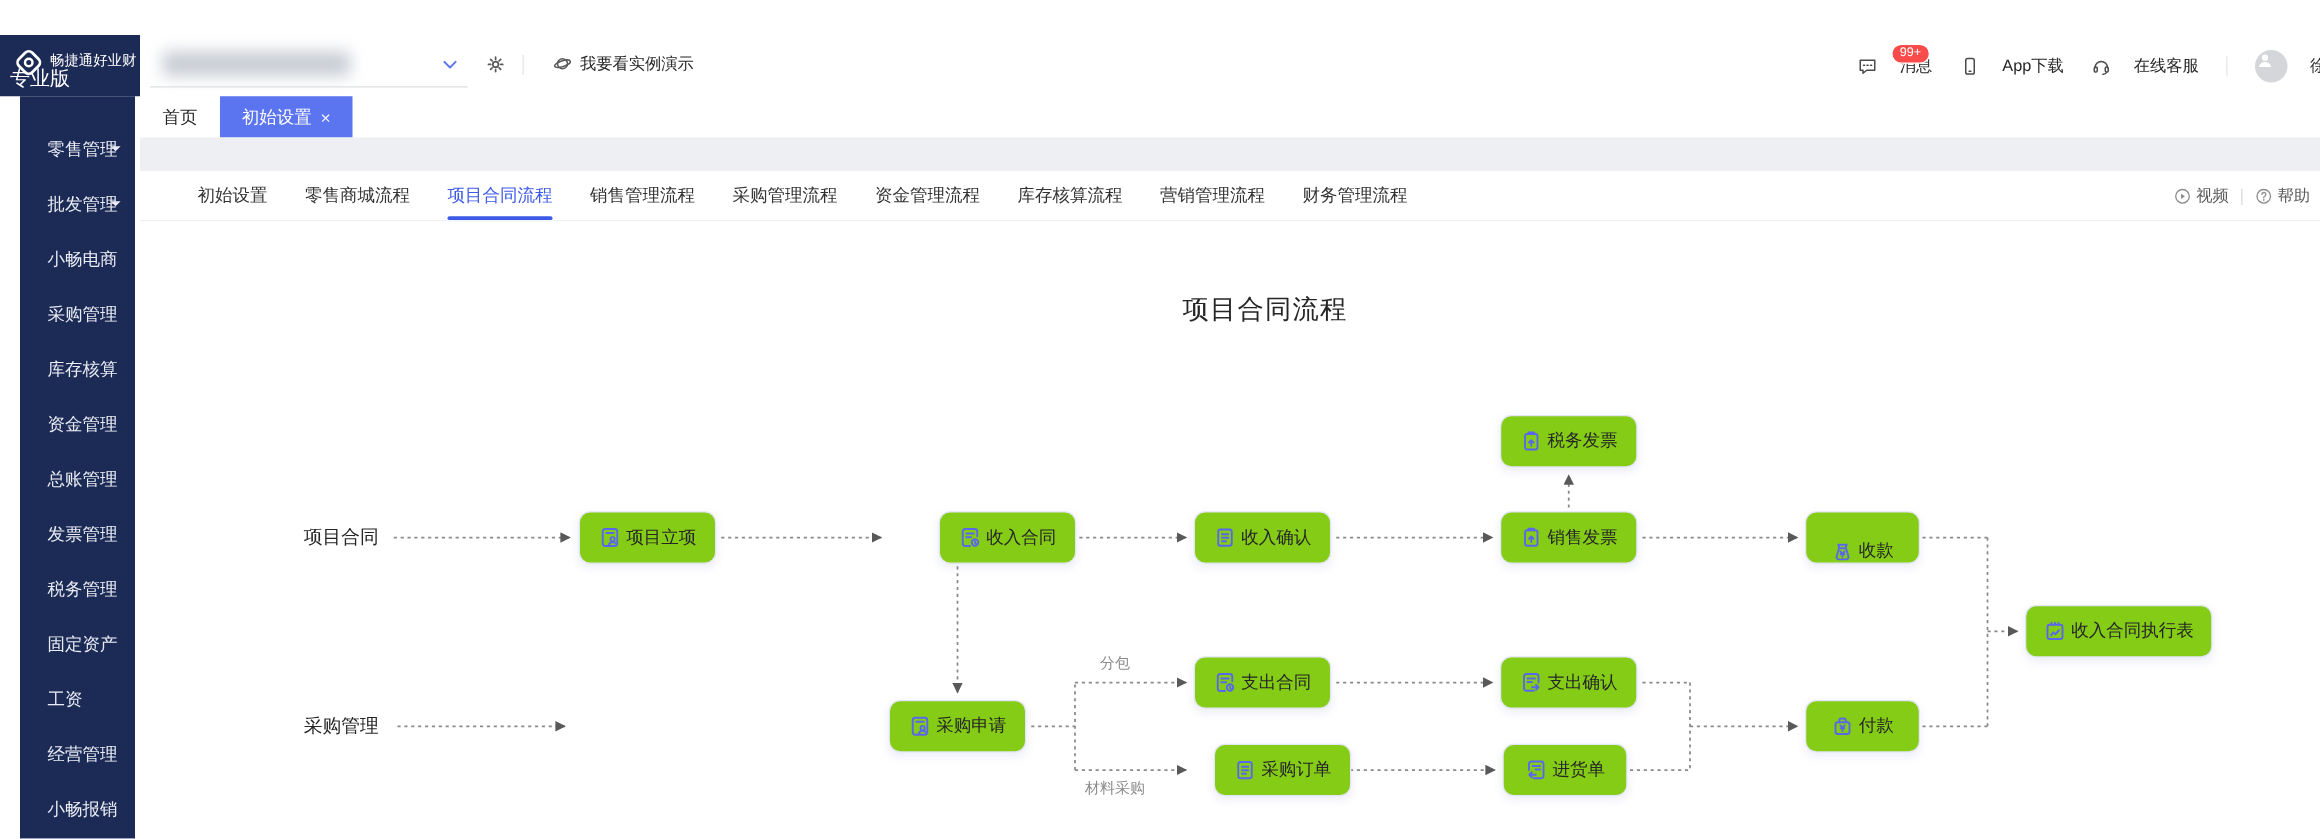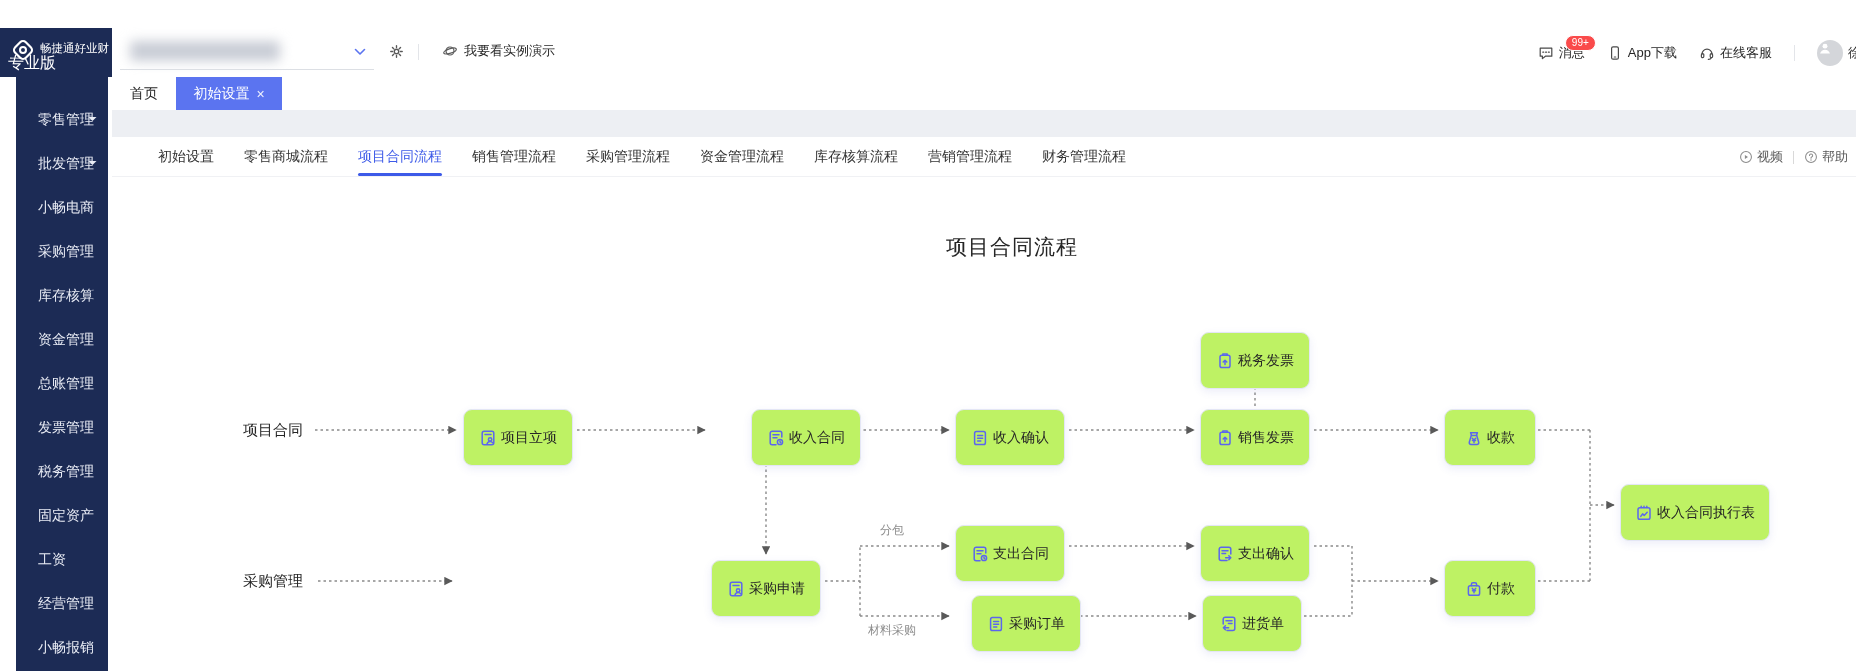--- a/index.html
+++ b/index.html
@@ -21,21 +21,21 @@
   
   .toolbar { position:absolute; left:112px; top:28px; width:1744px; height:49px; background:#fff; }
   .blur-name { position:absolute; left:18px; top:13px; width:150px; height:20px; background:#c9cdd6; filter:blur(6px); border-radius:3px; }
   .selector-underline { position:absolute; left:8px; top:41px; width:254px; border-bottom:1px solid #dcdfe4; }
   .tb-chevron { position:absolute; left:240px; top:16px; width:16px; height:16px; color:var(--blue); cursor:pointer; }
   .tb-gear { position:absolute; left:276px; top:15px; width:17px; height:17px; color:#595959; cursor:pointer; }
   .tb-div1 { position:absolute; left:306px; top:16px; height:16px; border-left:1px solid #e3e5e9; }
   .demo-link { position:absolute; left:330px; top:14px; display:flex; align-items:center; gap:6px; font-size:13px; color:#262626; cursor:pointer; }
   .demo-link svg { width:16px; height:16px; color:#595959; }
   .toolbar-right { position:absolute; right:-18px; top:0; height:49px; display:flex; align-items:center; gap:22px; font-size:13px; color:#262626; }
-  .tb-item { display:flex; align-items:center; gap:5px; cursor:pointer; position:relative; }
+  .tb-item { display:flex; align-items:center; gap:18px; cursor:pointer; position:relative; }
   .tb-item svg { width:16px; height:16px; color:#4a4a4a; }
   .badge { position:absolute; top:-9px; left:27px; background:var(--badge); color:#fff; font-size:10px; line-height:14px; padding:0 6px; border-radius:8px; border:1.5px solid #fff; white-space:nowrap; }
   .tb-div2 { height:16px; border-left:1px solid #e3e5e9; }
   .avatar { width:26px; height:26px; border-radius:50%; background:#d4d6da; overflow:hidden; flex:none; }
   .user-name { white-space:nowrap; }
 
   
   .tabstrip { position:absolute; left:112px; top:77px; width:1744px; height:33px; background:#fff; display:flex; }
   .wtab { height:33px; line-height:33px; font-size:14px; color:#262626; text-align:center; cursor:pointer; }
   .wtab.home { width:64px; }
@@ -54,21 +54,21 @@
   .tabs-right { position:absolute; right:8px; top:0; height:40px; display:flex; align-items:center; gap:10px; font-size:13px; color:#595959; }
   .tr-item { display:flex; align-items:center; gap:4px; cursor:pointer; }
   .tr-item svg { width:14px; height:14px; color:#8c8c8c; }
   .tabs-right .sep { height:13px; border-left:1px solid #d9d9d9; }
 
   
   .flow-layer { position:absolute; left:0; top:0; width:1856px; height:671px; pointer-events:none; }
   .flow-title { position:absolute; left:912px; top:233px; width:200px; text-align:center; font-size:21px; color:#262626; font-weight:500; letter-spacing:1px; }
   .edges { position:absolute; left:0; top:0; }
   .edge { fill:none; stroke:#8a8a8a; stroke-width:1.4; stroke-dasharray:2.5 3; }
-  .node { position:absolute; height:57px; background:#bef264; border:1px solid #e4e6f5; border-radius:9px; box-shadow:0 3px 8px rgba(80,90,200,.10); display:flex; align-items:center; justify-content:center; gap:4px; font-size:14px; color:#262626; pointer-events:auto; cursor:pointer; white-space:nowrap; }
+  .node { position:absolute; height:42px; background:#84cc16; border:1px solid #e4e6f5; border-radius:9px; box-shadow:0 3px 8px rgba(80,90,200,.10); display:flex; align-items:center; justify-content:center; gap:4px; font-size:14px; color:#262626; pointer-events:auto; cursor:pointer; white-space:nowrap; }
   .node svg { width:18px; height:18px; color:var(--icon); flex:none; }
   .row-label { position:absolute; transform:translateY(-50%); font-size:15px; color:#262626; font-weight:500; white-space:nowrap; }
   .branch-label { position:absolute; font-size:12px; color:#8c8c8c; white-space:nowrap; }
 </style>
 </head>
 <body>
 
 <div class="app">
   <div class="top-strip"></div>
 
@@ -273,21 +273,21 @@
       <div class="node" style="left: 1200px; top: 409px; width: 110px;">
         <svg viewBox="0 0 18 18">
           <g fill="none" stroke="currentColor" stroke-width="1.5" stroke-linecap="round" stroke-linejoin="round">
             <rect x="4" y="3.2" width="10" height="12.4" rx="1.8"></rect>
             <path d="M6.8 3.2V2h4.4v1.2"></path>
             <path d="M9 12.6V8.4M7.2 10l1.8-1.8L10.8 10"></path>
           </g>
         </svg>
         <span>销售发票</span>
       </div>
-      <div class="node" style="left: 1444px; top: 409px; width: 92px;">
+      <div class="node" style="left: 1444px; top: 409px; width: 92px; align-items: flex-end;">
         <svg viewBox="0 0 18 18">
           <g fill="none" stroke="currentColor" stroke-width="1.5" stroke-linecap="round" stroke-linejoin="round">
             <path d="M6.2 6.6h5.6l1.9 6.6a1.8 1.8 0 0 1-1.7 2.3H6a1.8 1.8 0 0 1-1.7-2.3l1.9-6.6z"></path>
             <path d="M6.6 6.6l-1-2.8h6.8l-1 2.8"></path>
             <path d="M7.3 9.2l1.7 1.8 1.7-1.8M9 11v2.4M7.5 11.4h3"></path>
           </g>
         </svg>
         <span>收款</span>
       </div>
       <div class="node" style="left: 1200px; top: 332px; width: 110px;">

